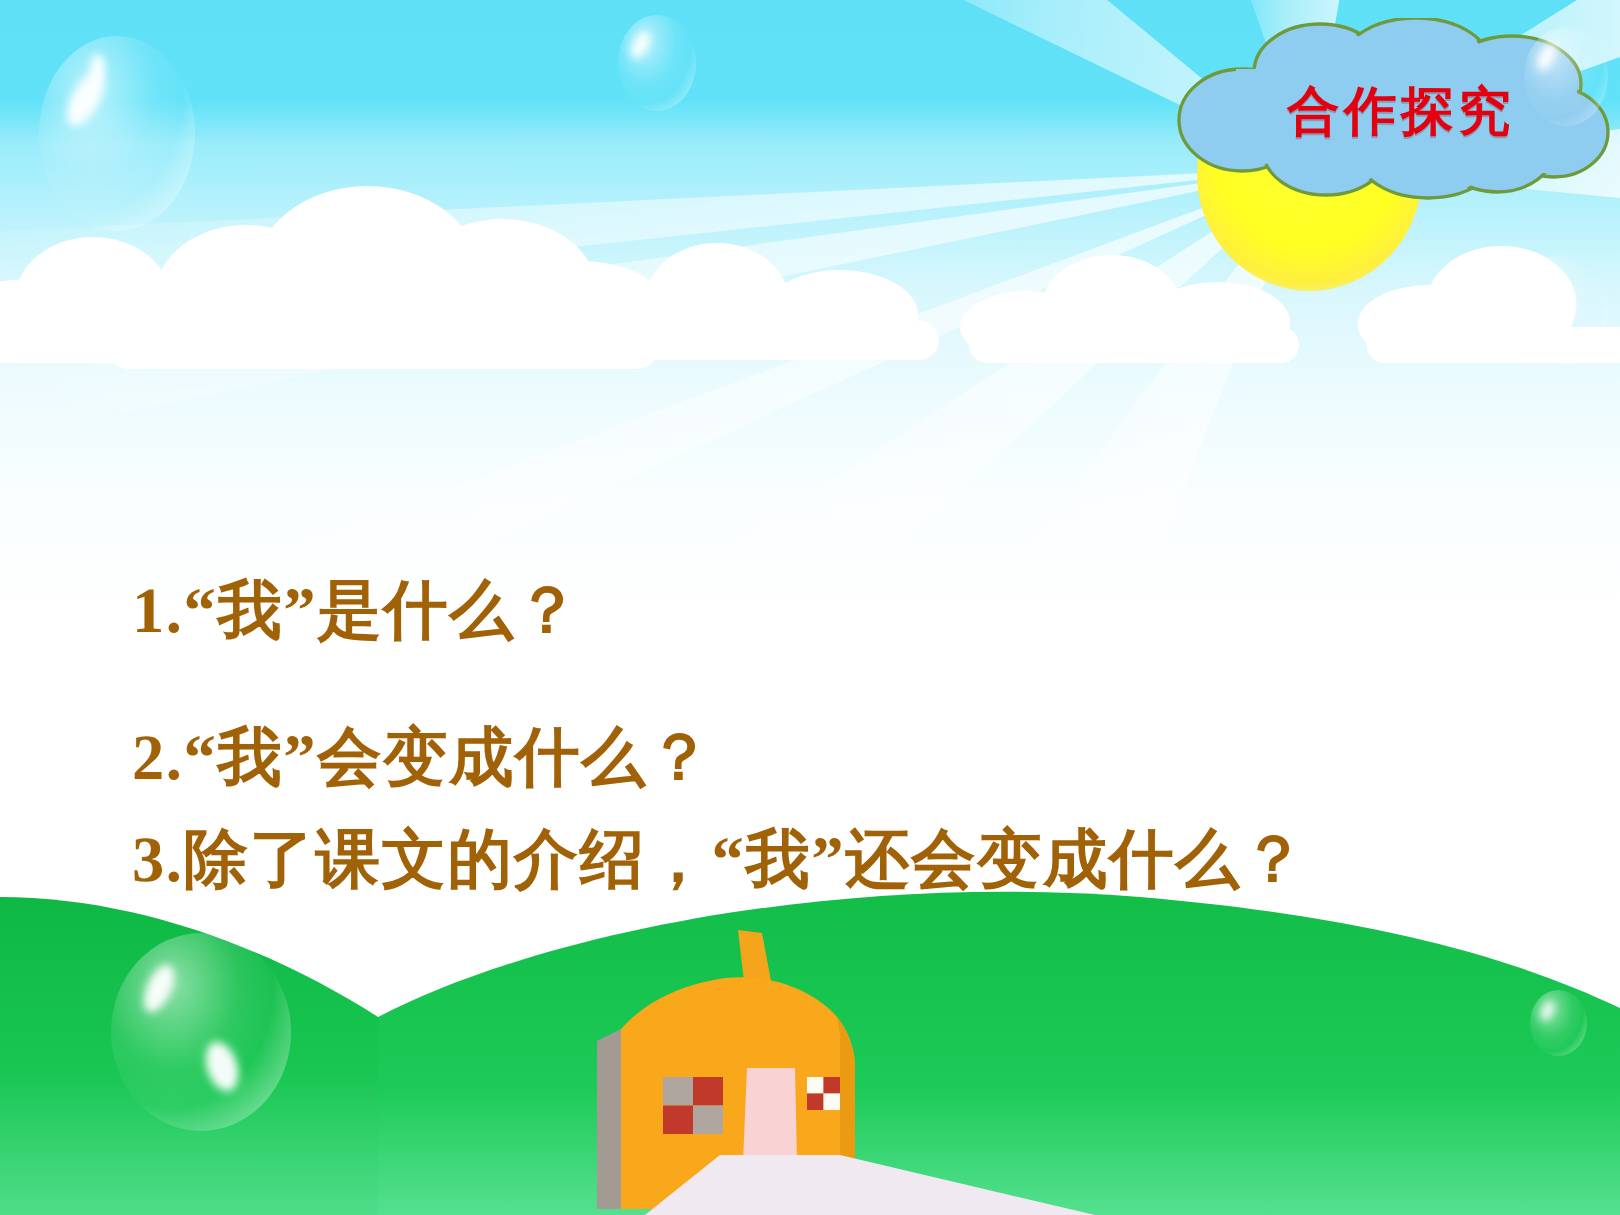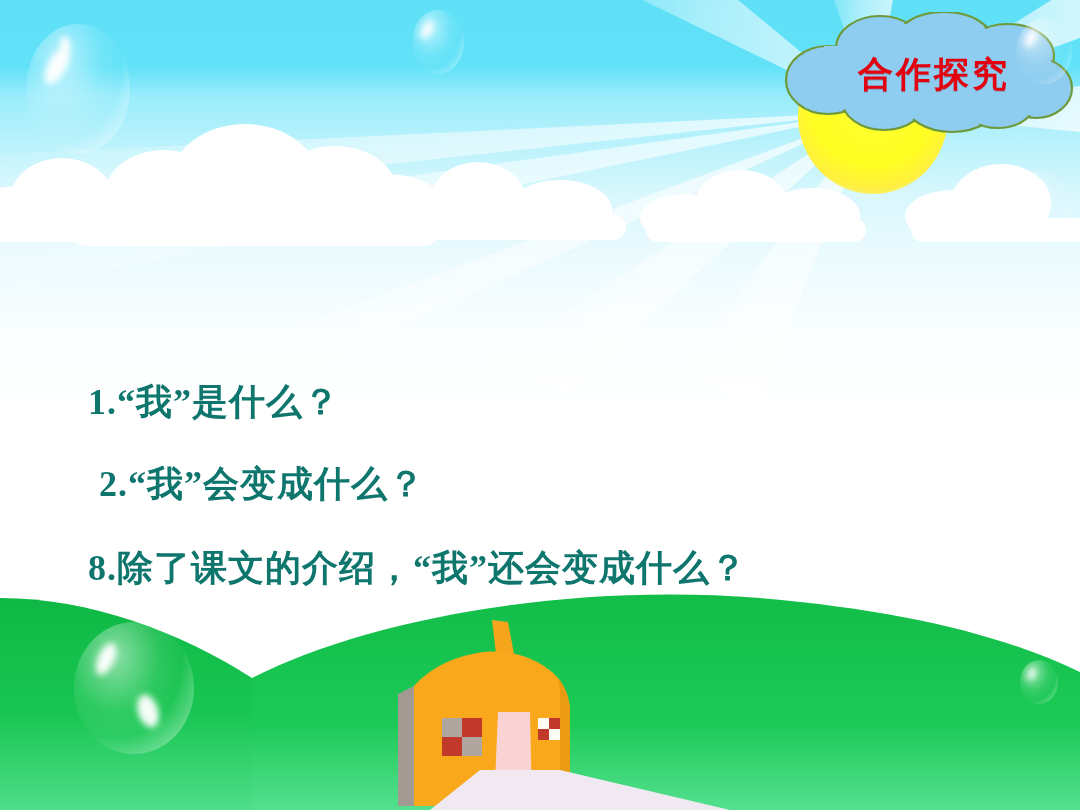--- a/index.html
+++ b/index.html
@@ -148,27 +148,27 @@
   
   .questions {
     position: absolute;
     left: 80px;
     top: 378px;
     width: 960px;
   }
   .q {
     font-family: "Liberation Serif", serif;
     font-weight: bold;
-    color: #0f766e;
-    font-size: 36px;
+    color: #a16207;
+    font-size: 43px;
     letter-spacing: 1px;
     white-space: nowrap;
   }
   .q1 { position: absolute; left: 8px;  top: 0px;  }
-  .q2 { position: absolute; left: 8px;  top: 82px; margin-left: 11px; }
+  .q2 { position: absolute; left: 8px;  top: 98px; }
   .q3 { position: absolute; left: 8px;  top: 166px; }
 </style>
 </head>
 <body>
 
 <div id="slide">
 
   <div class="sky"></div>
   <div class="lower-white"></div>
 
@@ -254,21 +254,21 @@
         <rect x="40" y="34" width="216" height="58"></rect>
       </g>
     </svg>
     <div class="badge-label">合作探究</div>
   </div>
 
 
   <div class="questions">
     <div class="q q1">1.“我”是什么？</div>
     <div class="q q2">2.“我”会变成什么？</div>
-    <div class="q q3">8.除了课文的介绍，“我”还会变成什么？</div>
+    <div class="q q3">3.除了课文的介绍，“我”还会变成什么？</div>
   </div>
 
   <svg class="hills" viewBox="0 0 1080 250" preserveAspectRatio="none">
     <defs>
       <linearGradient id="hillg" x1="0" y1="0" x2="0" y2="1">
         <stop offset="0%" stop-color="#0fb845"></stop>
         <stop offset="55%" stop-color="#19c652"></stop>
         <stop offset="100%" stop-color="#4fdd8a"></stop>
       </linearGradient>
       <linearGradient id="hillg2" x1="0" y1="0" x2="0" y2="1">

